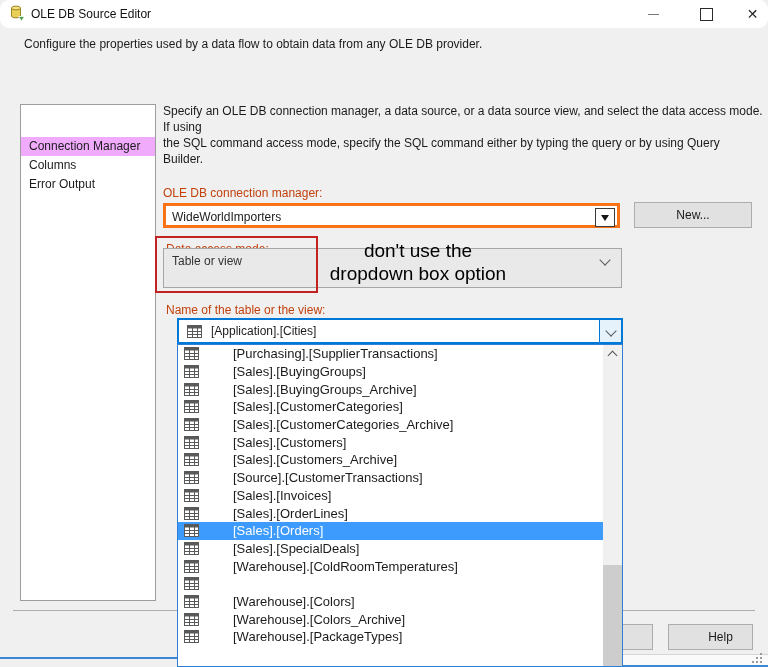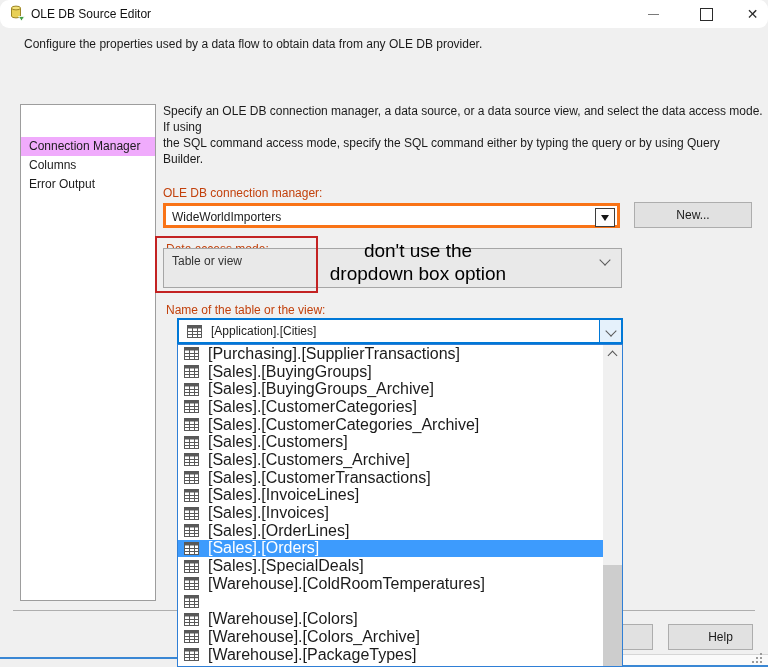--- a/index.html
+++ b/index.html
@@ -59,21 +59,21 @@
   #combo-table{position:absolute;left:177px;top:318px;width:446px;height:26px;background:#fff;
     border:2px solid #0078d7;box-sizing:border-box;}
   #combo-table .icon{position:absolute;left:8px;top:4px;}
   #combo-table .val{position:absolute;left:32px;top:4px;font-size:12px;}
   #combo-table .chevbox{position:absolute;right:0;top:0;width:21px;height:22px;background:#e5f1fb;
     border-left:1px solid #0078d7;display:flex;align-items:center;justify-content:center;}
   
   #popup{position:absolute;left:177px;top:344px;width:446px;height:323px;background:#fff;
     border:1px solid #2f7fd6;box-sizing:border-box;z-index:30;overflow:hidden;}
   #rows{position:absolute;left:0;top:0;right:19px;bottom:0;}
-  .row{height:17.7px;display:flex;align-items:center;padding-left:6px;font-size:16px;white-space:nowrap;}
+  .row{height:17.7px;display:flex;align-items:center;padding-left:6px;font-size:13px;white-space:nowrap;gap:25px;}
   .row svg{margin-right:9px;flex:none;}
   .row.selected{background:#3d9bfd;color:#fff;}
   .vscroll{position:absolute;top:0;right:0;width:19px;height:100%;background:#f0f0f0;}
   .vscroll .up{height:17px;display:flex;align-items:center;justify-content:center;}
   .chev-up{width:6px;height:6px;border-right:1.5px solid #555;border-bottom:1.5px solid #555;transform:rotate(-135deg);margin-top:3px;}
   .vscroll .thumb{position:absolute;left:0;right:0;top:220px;bottom:0;background:#cdcdcd;}
   
   #separator{position:absolute;left:13px;top:610px;width:742px;height:1px;background:#aeaeae;}
   #edge-left{position:absolute;left:0;top:657px;width:177px;height:2px;background:#3a87d4;}
   #strip-right{position:absolute;left:623px;top:654px;width:145px;height:13px;background:#fafafa;border-top:1px solid #d6d6d6;box-sizing:border-box;}
@@ -247,32 +247,21 @@
   </div>
         <div class="row">
     <svg width="15" height="13" viewBox="0 0 15 13">
       <rect x="0.5" y="0.5" width="14" height="12" fill="#fff" stroke="#595959"></rect>
       <rect x="0.5" y="0.5" width="14" height="3" fill="#595959"></rect>
       <line x1="5.5" y1="3" x2="5.5" y2="13" stroke="#595959"></line>
       <line x1="10.5" y1="3" x2="10.5" y2="13" stroke="#595959"></line>
       <line x1="0" y1="6.5" x2="15" y2="6.5" stroke="#595959"></line>
       <line x1="0" y1="9.5" x2="15" y2="9.5" stroke="#595959"></line>
     </svg>
-    <span class="row-label">[Sales].[CustomerTransactions]</span>
-  </div>
-        <div class="row">
-    <svg width="15" height="13" viewBox="0 0 15 13">
-      <rect x="0.5" y="0.5" width="14" height="12" fill="#fff" stroke="#595959"></rect>
-      <rect x="0.5" y="0.5" width="14" height="3" fill="#595959"></rect>
-      <line x1="5.5" y1="3" x2="5.5" y2="13" stroke="#595959"></line>
-      <line x1="10.5" y1="3" x2="10.5" y2="13" stroke="#595959"></line>
-      <line x1="0" y1="6.5" x2="15" y2="6.5" stroke="#595959"></line>
-      <line x1="0" y1="9.5" x2="15" y2="9.5" stroke="#595959"></line>
-    </svg>
-    <span class="row-label">[Sales].[InvoiceLines]</span>
+    <span class="row-label">[Source].[CustomerTransactions]</span>
   </div>
         <div class="row">
     <svg width="15" height="13" viewBox="0 0 15 13">
       <rect x="0.5" y="0.5" width="14" height="12" fill="#fff" stroke="#595959"></rect>
       <rect x="0.5" y="0.5" width="14" height="3" fill="#595959"></rect>
       <line x1="5.5" y1="3" x2="5.5" y2="13" stroke="#595959"></line>
       <line x1="10.5" y1="3" x2="10.5" y2="13" stroke="#595959"></line>
       <line x1="0" y1="6.5" x2="15" y2="6.5" stroke="#595959"></line>
       <line x1="0" y1="9.5" x2="15" y2="9.5" stroke="#595959"></line>
     </svg>

